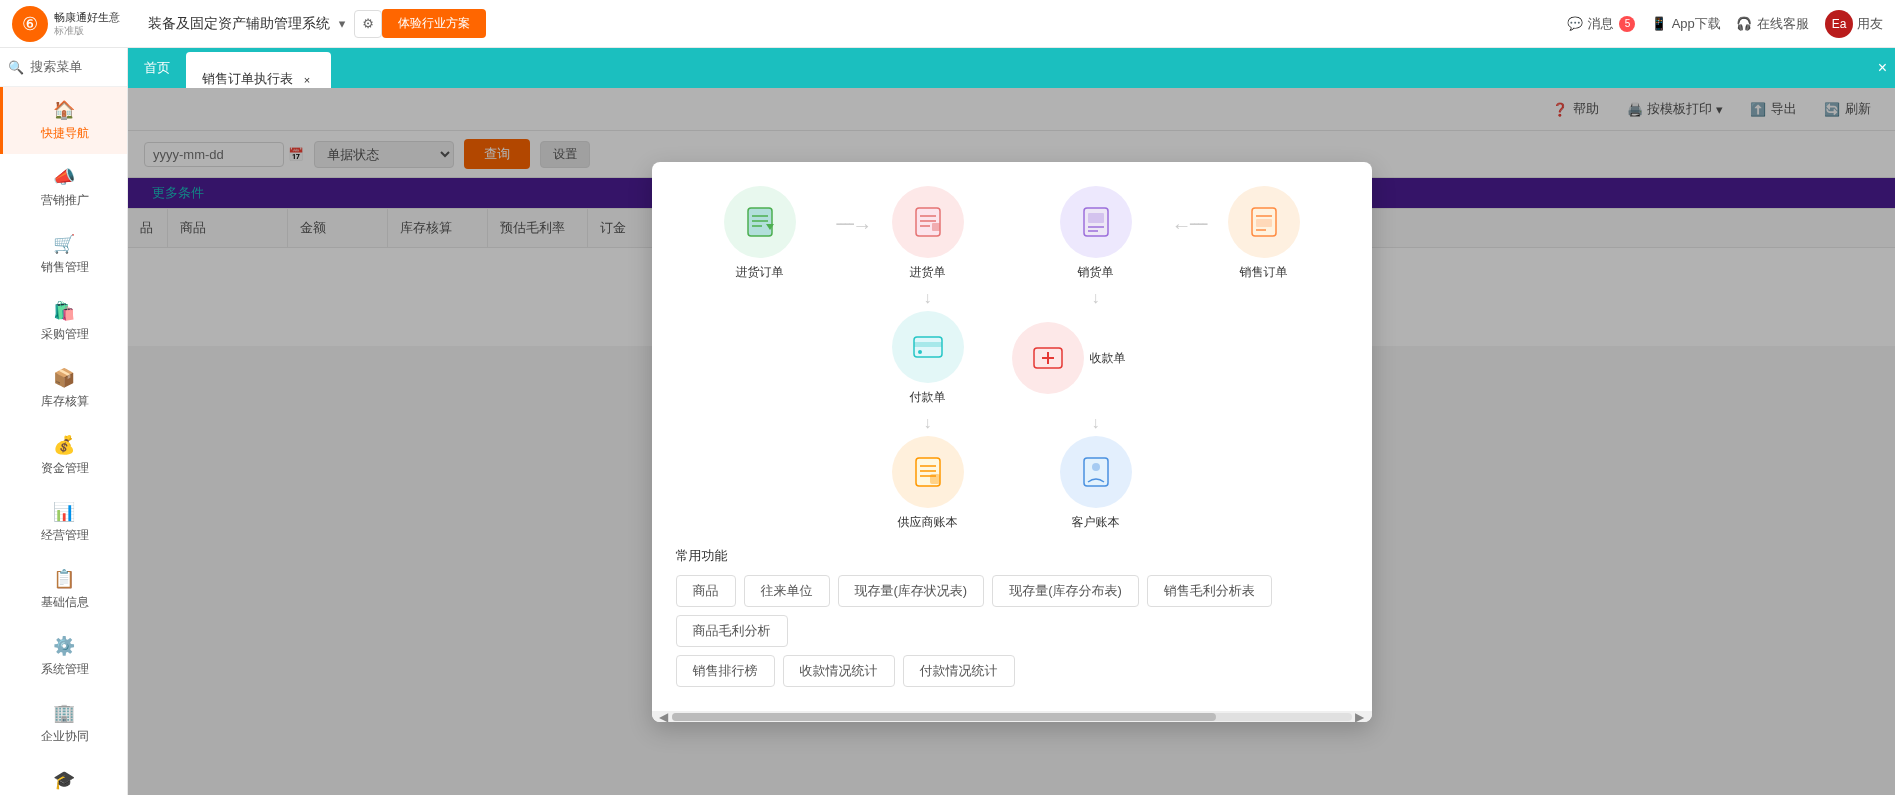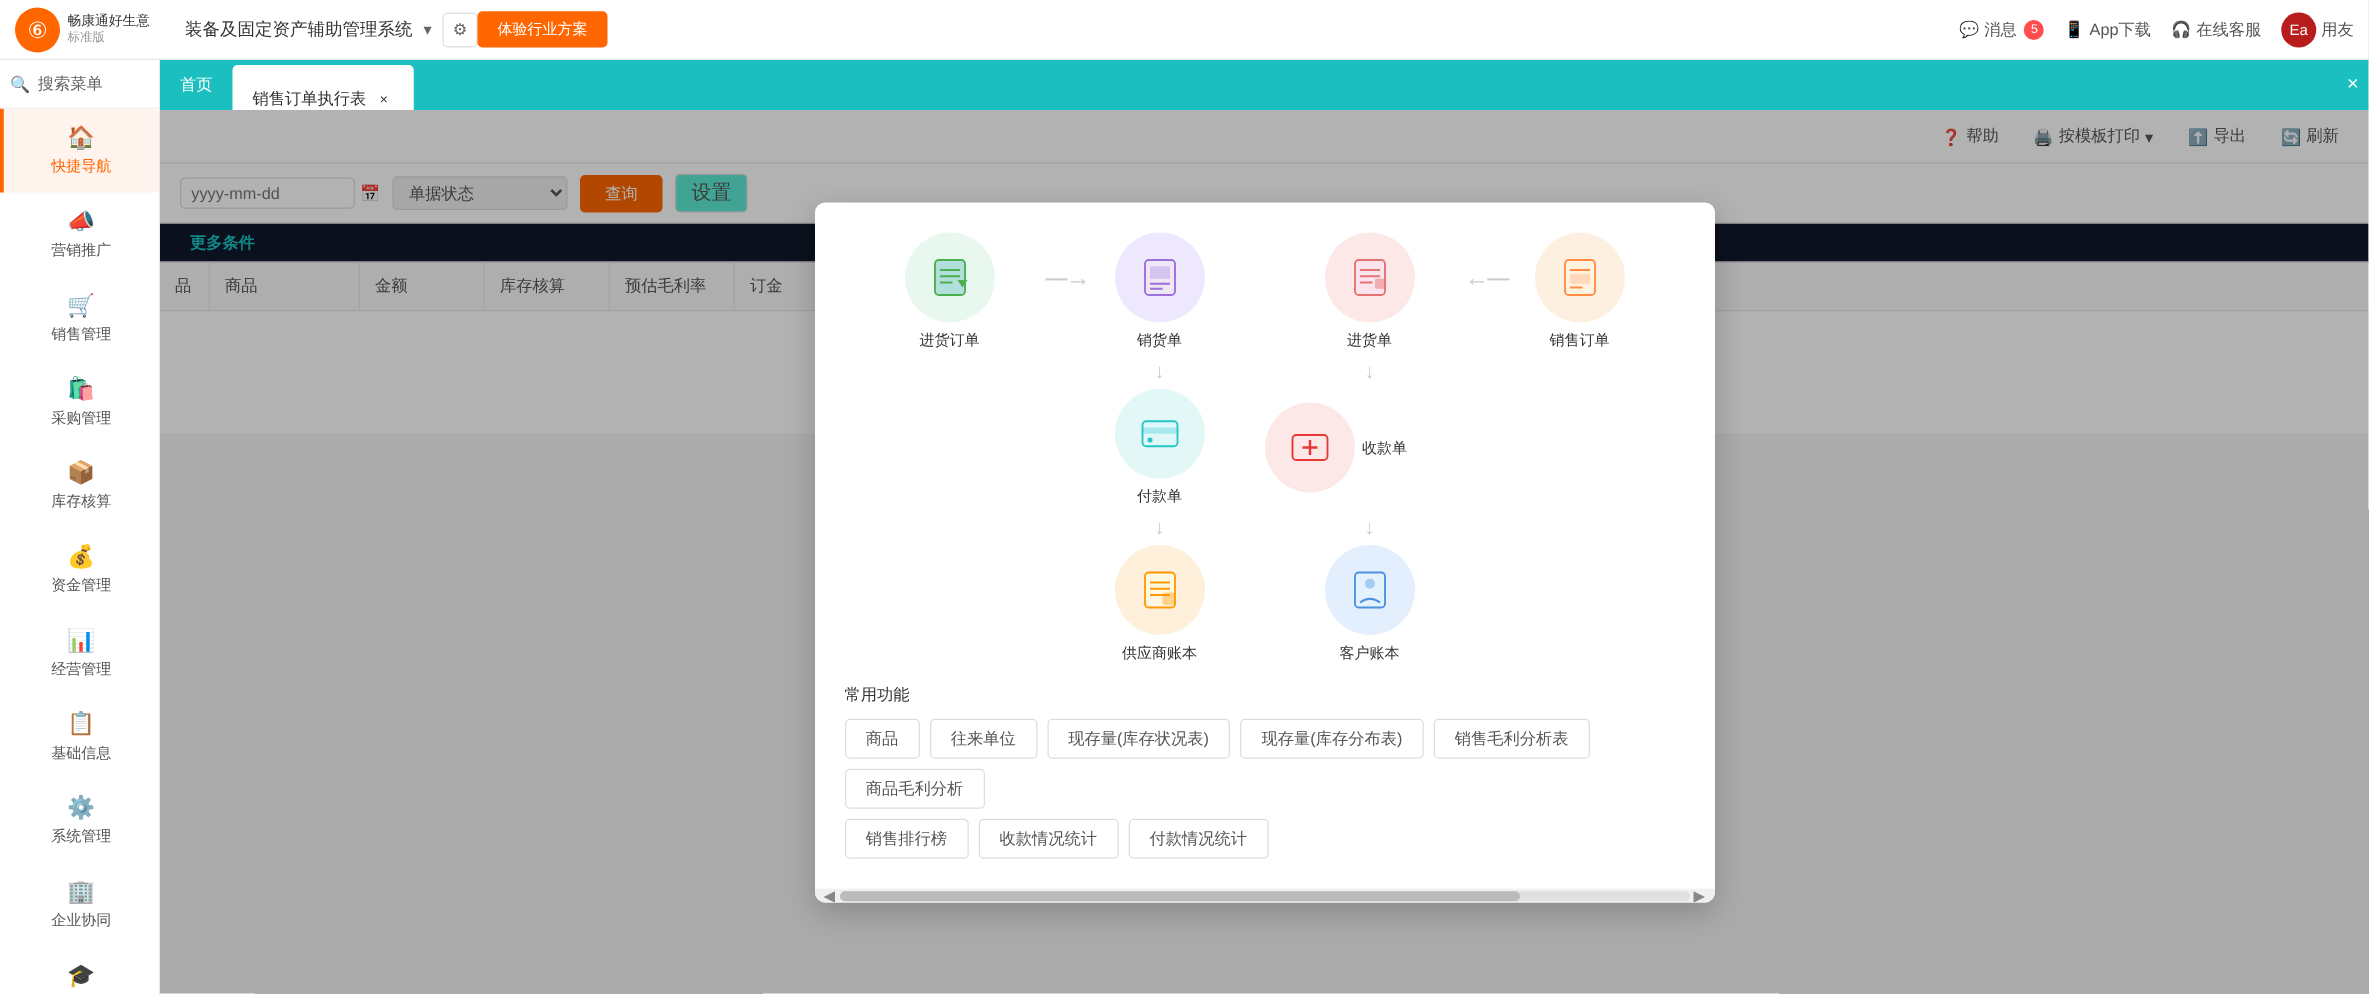--- a/index.html
+++ b/index.html
@@ -37,21 +37,21 @@
     .tab-item { height: 40px; padding: 0 16px; display: flex; align-items: center; gap: 6px; cursor: pointer; font-size: 13px; color: rgba(255,255,255,0.8); position: relative; }
     .tab-item.home { color: white; }
     .tab-item.active { background: white; color: #333; border-radius: 4px 4px 0 0; margin-top: 4px; height: 36px; align-items: flex-end; }
     .tab-close { width: 16px; height: 16px; display: flex; align-items: center; justify-content: center; border-radius: 50%; font-size: 11px; cursor: pointer; }
     .tab-bar-close { margin-left: auto; margin-right: 8px; color: white; cursor: pointer; font-size: 16px; }
 
     
     .content-toolbar { background: white; padding: 8px 16px; display: flex; align-items: center; gap: 12px; border-bottom: 1px solid #e8e8e8; flex-wrap: wrap; }
     .toolbar-btn { display: flex; align-items: center; gap: 4px; color: #555; font-size: 13px; cursor: pointer; padding: 4px 8px; }
     .query-btn { background: #ff6600; color: white; border: none; padding: 6px 20px; border-radius: 4px; cursor: pointer; font-size: 13px; }
-    .setting-small-btn { background: #5eead4; color: #555; border: 1px solid #ddd; padding: 4px 12px; border-radius: 4px; cursor: pointer; font-size: 16px; }
+    .setting-small-btn { background: #e5e5e5; color: #555; border: 1px solid #ddd; padding: 4px 12px; border-radius: 4px; cursor: pointer; font-size: 12px; }
     .date-input { border: 1px solid #ddd; padding: 4px 8px; border-radius: 4px; font-size: 13px; color: #bbb; width: 140px; }
     .status-select { border: 1px solid #ddd; padding: 4px 8px; border-radius: 4px; font-size: 13px; color: #555; width: 140px; }
     .more-conditions { color: #1bbfbf; font-size: 13px; cursor: pointer; padding: 4px 8px; }
 
     
     .table-container { background: white; margin: 0; overflow: auto; flex: 1; }
     .table-header { display: flex; background: #fafafa; border-bottom: 1px solid #e8e8e8; }
     .th { padding: 10px 12px; font-size: 13px; color: #555; border-right: 1px solid #e8e8e8; white-space: nowrap; flex-shrink: 0; }
     .no-data { text-align: center; padding: 40px; color: #999; font-size: 14px; }
 
@@ -219,21 +219,21 @@
             <input class="date-input" type="text" placeholder="yyyy-mm-dd" style="">
             <span>📅</span>
           </div>
           <select class="status-select">
             <option>单据状态</option>
           </select>
           <button class="query-btn">查询</button>
           <button class="setting-small-btn">设置</button>
         </div>
 
-        <div style="background:#0f172a; padding:6px 16px; border-bottom:1px solid #e8e8e8;font-weight:bold;">
+        <div style="background:#4c1d95; padding:6px 16px; border-bottom:1px solid #e8e8e8;">
           <span class="more-conditions">更多条件</span>
         </div>
 
         <div class="table-container">
           <div class="table-header">
             <div class="th" style="width:40px;">品</div>
             <div class="th" style="width:120px;">商品</div>
             <div class="th" style="width:100px;">金额</div>
             <div class="th" style="width:100px;">库存核算</div>
             <div class="th" style="width:100px;">预估毛利率</div>
@@ -262,42 +262,42 @@
                       </svg>
                   </div>
                   <span class="flow-label">进货订单</span>
                 </div>
 
                 <div style="position:absolute; left:calc(25% - 8px); top:26px; display:flex;align-items:center;color:#ddd;font-size:20px;gap:0;">
                   <span style="letter-spacing:-4px;color:#ccc;">- - - - →</span>
                 </div>
 
                 <div style="display:flex;flex-direction:column;align-items:center;gap:6px;">
-                  <div class="flow-circle circle-purple">
-                    <svg width="36" height="36" viewBox="0 0 36 36" fill="none">
-                        <rect x="6" y="4" width="24" height="28" rx="3" fill="#ede7f6" stroke="#9c6fdb" stroke-width="1.5"></rect>
-                        <rect x="10" y="9" width="16" height="10" rx="1" fill="#9c6fdb" opacity="0.3"></rect>
-                        <line x1="10" y1="23" x2="26" y2="23" stroke="#9c6fdb" stroke-width="1.5"></line>
-                        <line x1="10" y1="27" x2="20" y2="27" stroke="#9c6fdb" stroke-width="1.5"></line>
-                      </svg>
-                  </div>
-                  <span class="flow-label">销货单</span>
-                </div>
-
-                <div style="display:flex;flex-direction:column;align-items:center;gap:6px;">
                   <div class="flow-circle circle-pink">
                     <svg width="36" height="36" viewBox="0 0 36 36" fill="none">
                         <rect x="6" y="4" width="24" height="28" rx="3" fill="#fce4ec" stroke="#e57373" stroke-width="1.5"></rect>
                         <line x1="10" y1="12" x2="26" y2="12" stroke="#e57373" stroke-width="1.5"></line>
                         <line x1="10" y1="17" x2="26" y2="17" stroke="#e57373" stroke-width="1.5"></line>
                         <line x1="10" y1="22" x2="20" y2="22" stroke="#e57373" stroke-width="1.5"></line>
                         <rect x="22" y="19" width="8" height="8" rx="1" fill="#e57373" opacity="0.5"></rect>
                       </svg>
                   </div>
                   <span class="flow-label">进货单</span>
+                </div>
+
+                <div style="display:flex;flex-direction:column;align-items:center;gap:6px;">
+                  <div class="flow-circle circle-purple">
+                    <svg width="36" height="36" viewBox="0 0 36 36" fill="none">
+                        <rect x="6" y="4" width="24" height="28" rx="3" fill="#ede7f6" stroke="#9c6fdb" stroke-width="1.5"></rect>
+                        <rect x="10" y="9" width="16" height="10" rx="1" fill="#9c6fdb" opacity="0.3"></rect>
+                        <line x1="10" y1="23" x2="26" y2="23" stroke="#9c6fdb" stroke-width="1.5"></line>
+                        <line x1="10" y1="27" x2="20" y2="27" stroke="#9c6fdb" stroke-width="1.5"></line>
+                      </svg>
+                  </div>
+                  <span class="flow-label">销货单</span>
                 </div>
 
                 <div style="position:absolute; left:calc(75% - 8px); top:26px; display:flex;align-items:center;color:#ddd;font-size:20px;gap:0;">
                   <span style="letter-spacing:-4px;color:#ccc;">← - - - -</span>
                 </div>
 
                 <div style="display:flex;flex-direction:column;align-items:center;gap:6px;">
                   <div class="flow-circle circle-orange">
                     <svg width="36" height="36" viewBox="0 0 36 36" fill="none">
                         <rect x="6" y="4" width="24" height="28" rx="3" fill="#fff3e0" stroke="#ff8c42" stroke-width="1.5"></rect>

